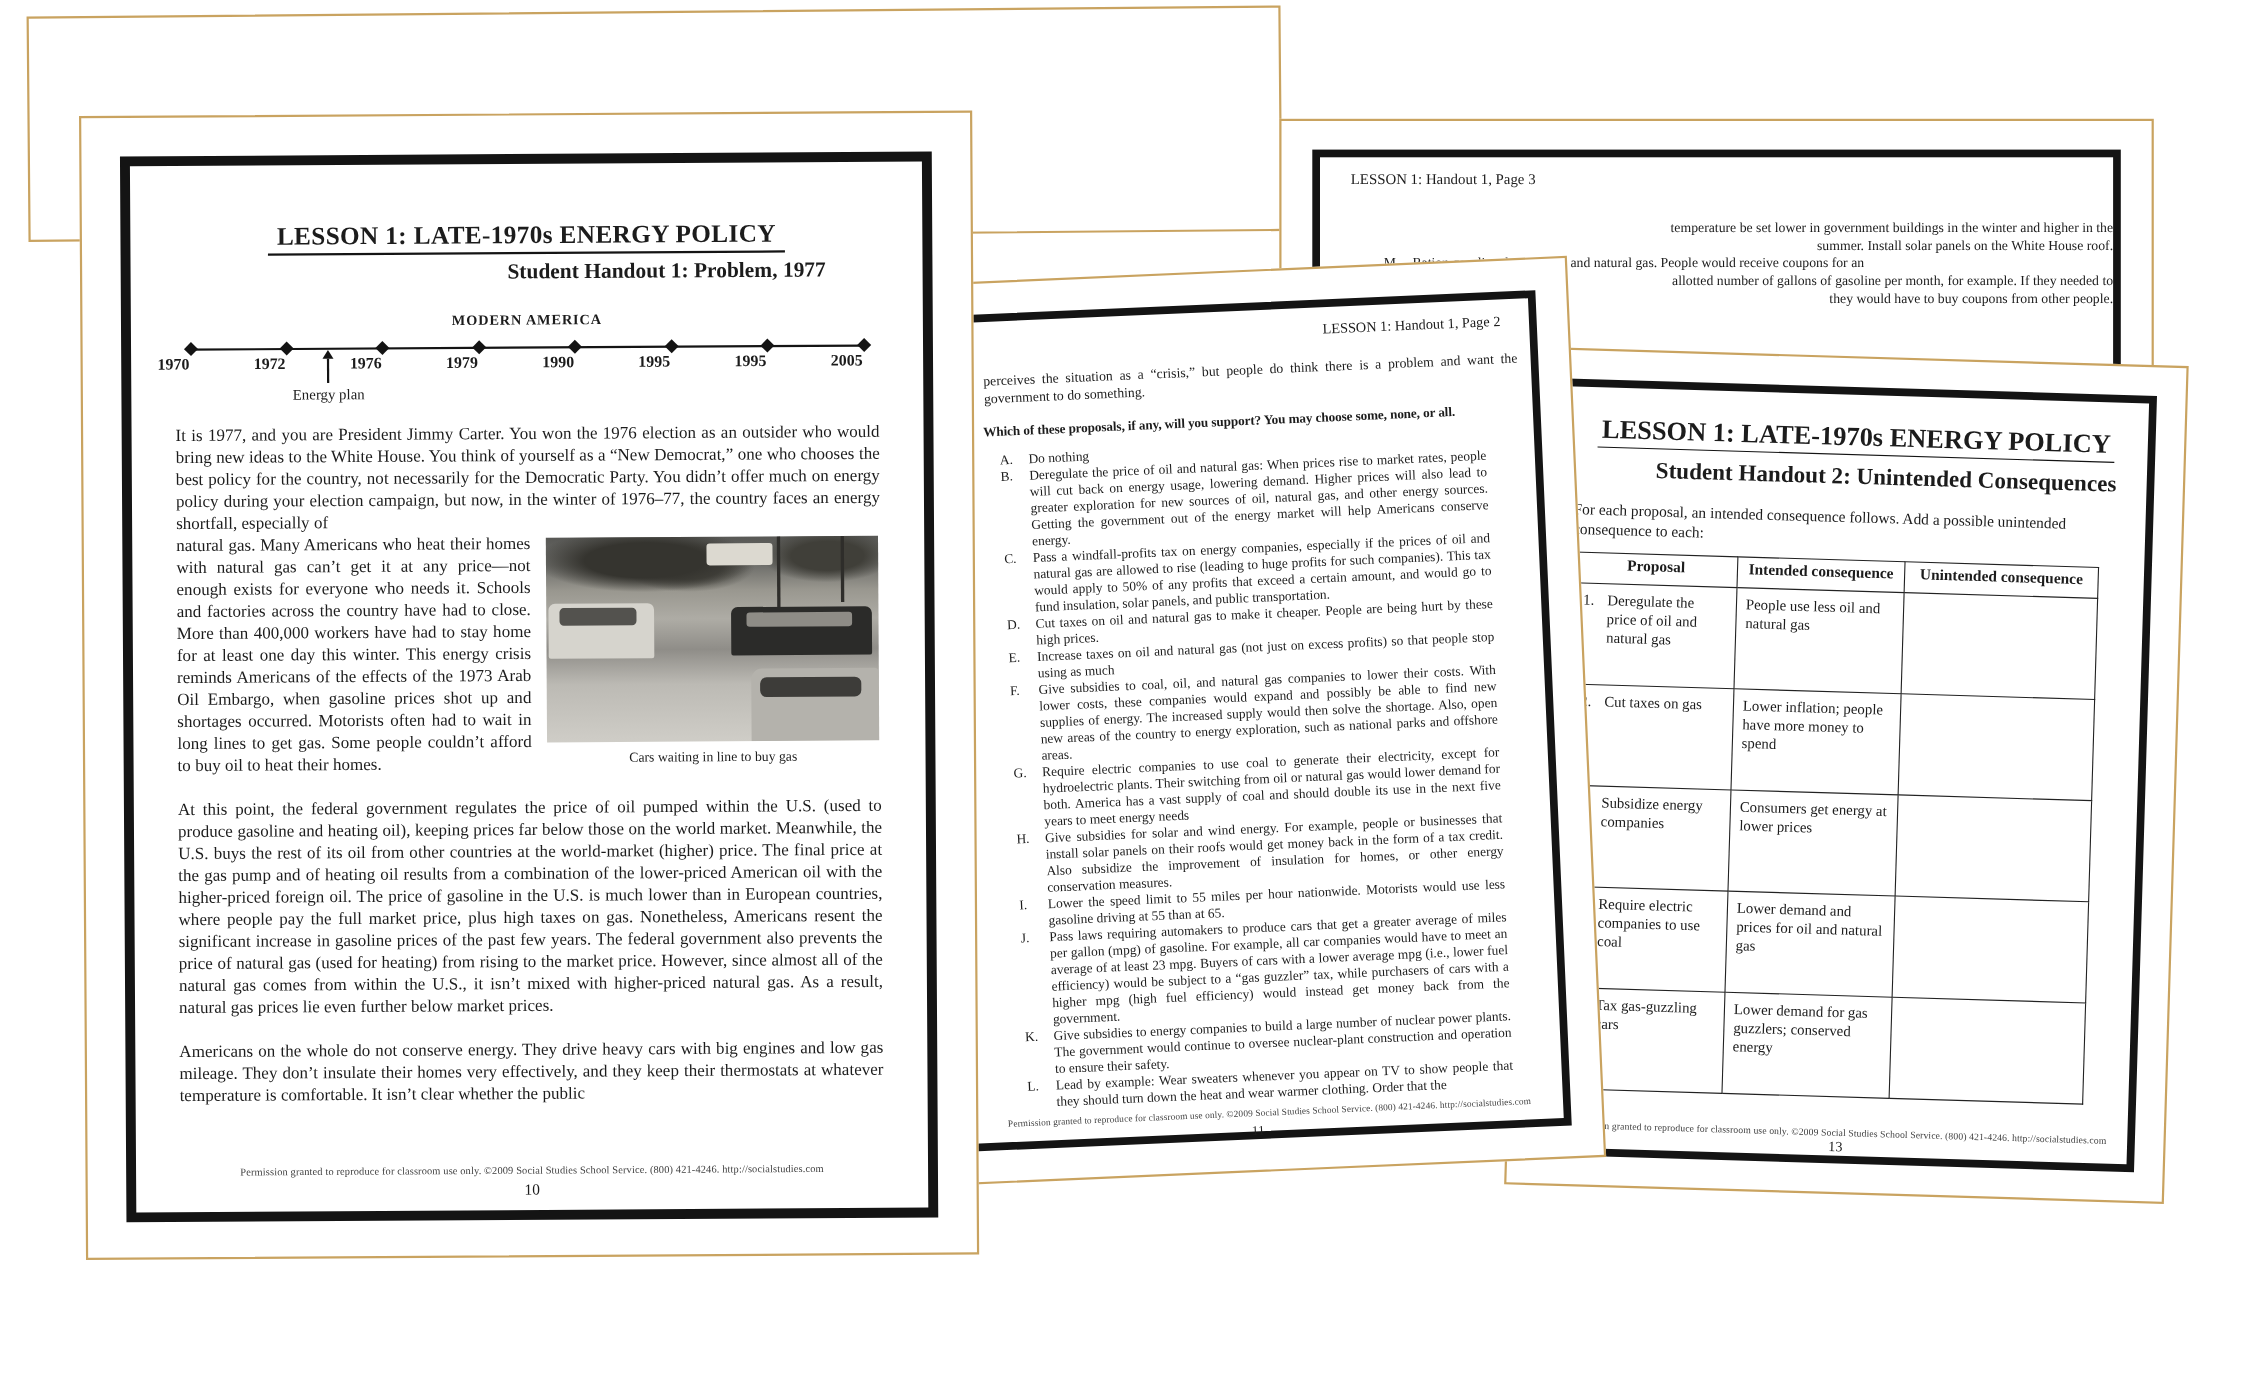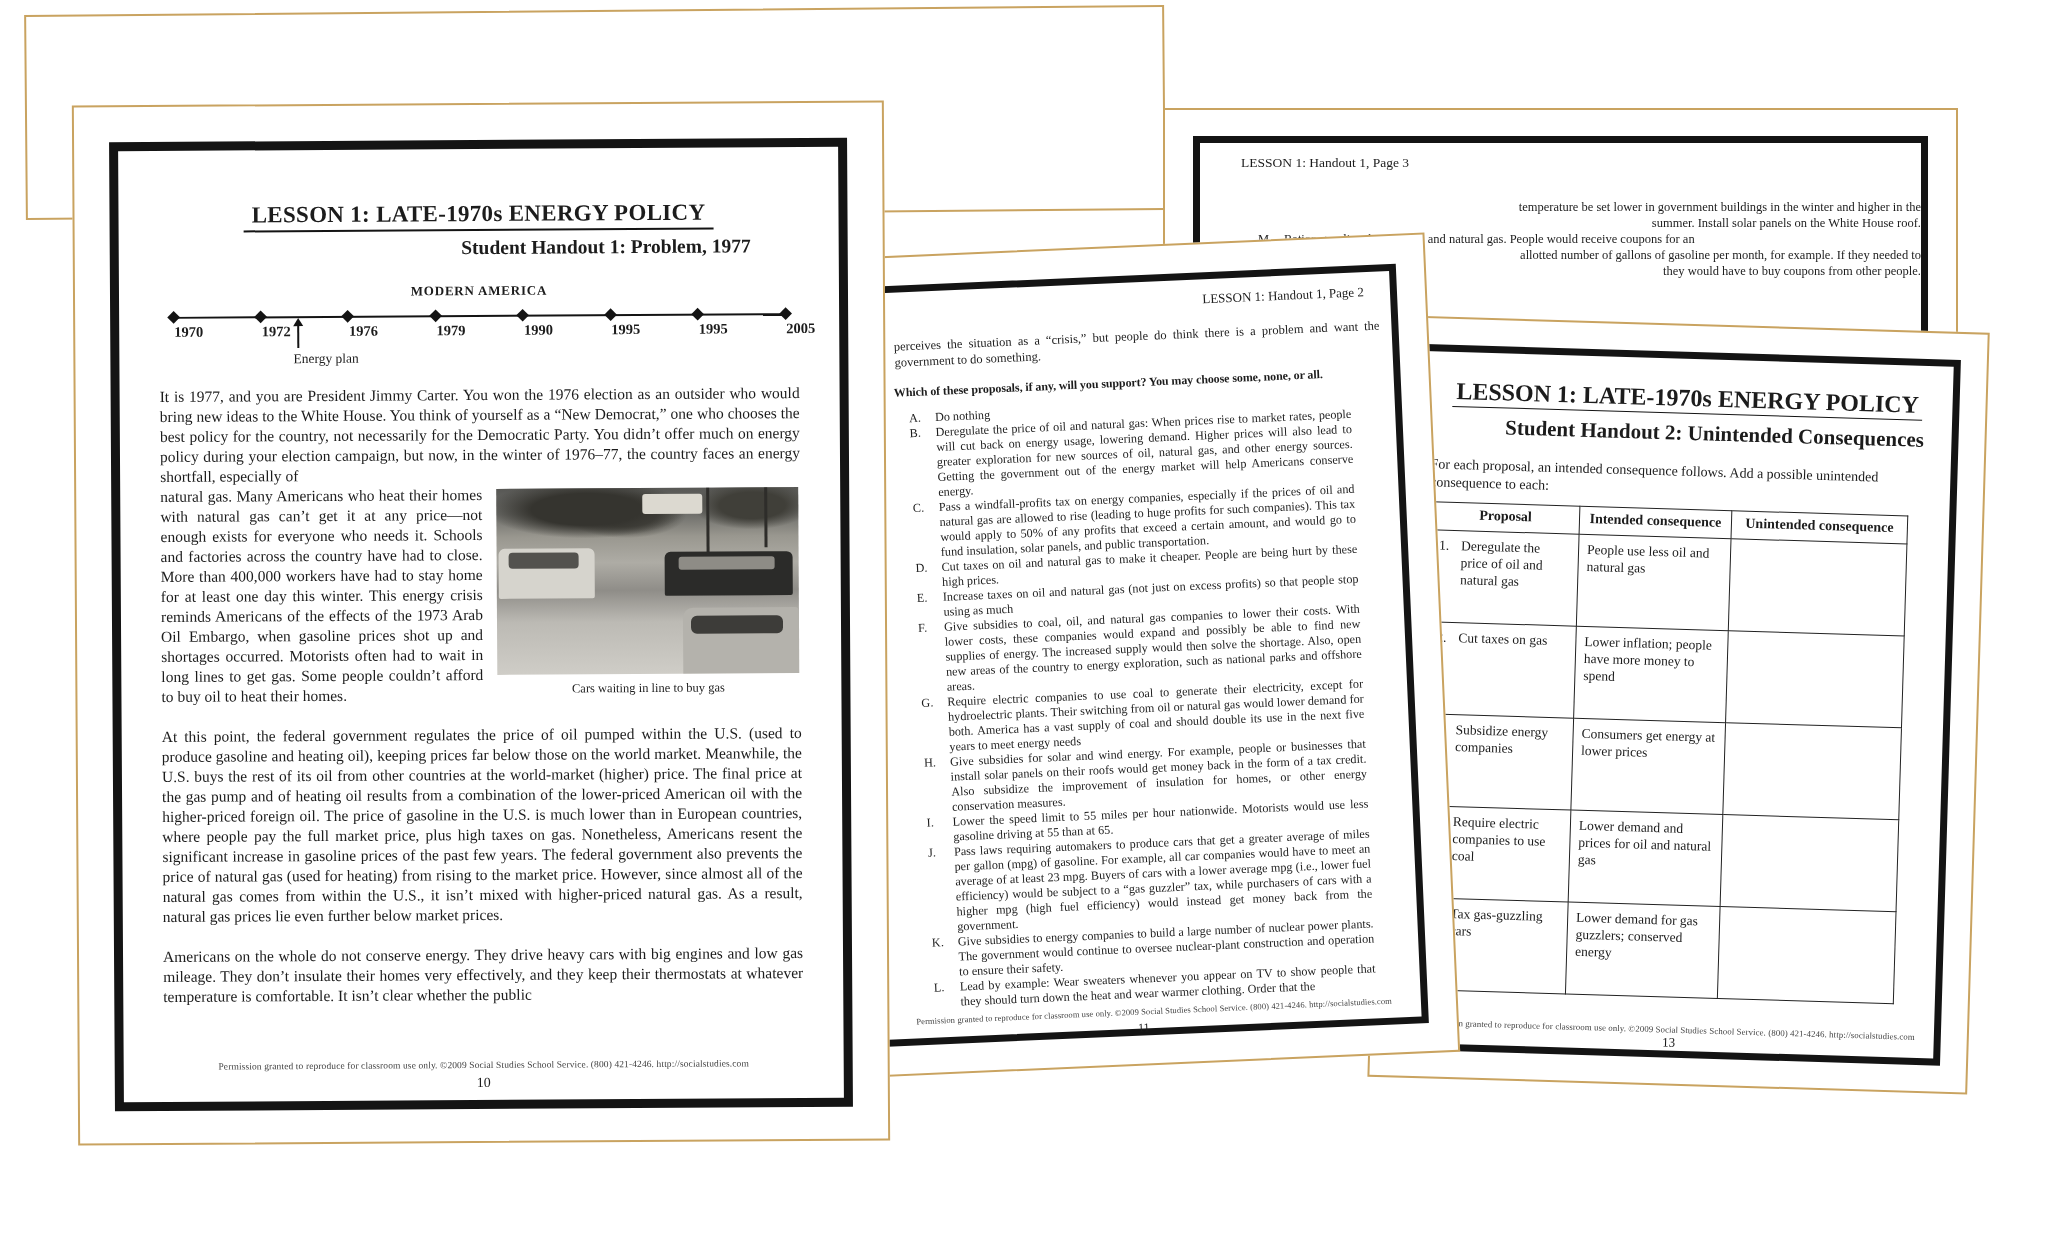--- a/index.html
+++ b/index.html
@@ -15,24 +15,24 @@
   
   .card-p1{left:75px;top:103px;width:812px;height:1040px;transform:rotate(-0.35deg);z-index:40;}
   .frame-p1{left:35px;top:35px;right:35px;bottom:32px;border-width:9px;}
   .p1-content{padding:24px 40px;}
   .p1-title{display:table;margin:28px auto 0;font-size:23px;font-weight:bold;letter-spacing:.3px;
             border-bottom:2px solid #141414;padding:0 8px 2px;}
   .p1-subtitle{font-size:19.5px;font-weight:bold;text-align:right;margin:6px 48px 0 0;}
   .p1-tl-title{text-align:center;font-size:13px;font-weight:bold;letter-spacing:.8px;margin-top:24px;}
   .timeline{position:relative;height:58px;margin:4px 14px 0;}
   .tl-line{position:absolute;left:0;right:0;top:12px;border-top:2px solid #141414;}
-  .tick{position:absolute;top:0;transform:translateX(-50%);text-align:right;width:60px;}
+  .tick{position:absolute;top:0;transform:translateX(-50%);text-align:left;width:60px;}
   .diamond{width:9px;height:9px;background:#141414;transform:rotate(45deg);margin:0 auto;position:relative;top:8px;}
   .tick-year{font-size:14.5px;font-weight:bold;position:relative;top:10px;}
-  .tl-arrow{position:absolute;left:20.5%;top:0;width:120px;margin-left:-60px;text-align:right;}
+  .tl-arrow{position:absolute;left:20.5%;top:0;width:120px;margin-left:-60px;text-align:center;}
   .arrow-head{width:0;height:0;border-left:5px solid transparent;border-right:5px solid transparent;
               border-bottom:8px solid #141414;margin:14px auto 0;}
   .arrow-stem{width:2px;height:22px;background:#141414;margin:0 auto;}
   .tl-arrow-label{font-size:13.5px;margin-top:3px;}
   .body-text{font-size:15.5px;line-height:20px;text-align:justify;}
   .p1-para1a{margin-top:24px;}
   .p1-row{display:flex;margin-top:0;}
   .p1-coltext{width:322px;flex:0 0 322px;}
   .p1-colphoto{width:302px;flex:0 0 302px;margin-left:14px;padding-top:4px;}
   .p1-para2{margin-top:20px;}
@@ -72,21 +72,21 @@
   .p2-list{margin:11px 44px 0 70px;}
   .p2-item{display:flex;font-size:12.2px;line-height:15px;}
   .p2-letter{flex:0 0 26px;}
   .p2-text{flex:1;text-align:justify;}
   .p2-footer{bottom:24px;font-size:8.5px;left:30px;right:8px;}
   .p2-num{bottom:5px;font-size:12px;}
 
   
   .card-p3{left:1163px;top:108px;width:795px;height:530px;z-index:10;overflow:hidden;}
   .frame-p3{left:28px;top:26px;right:28px;height:600px;border-width:7px;}
-  .p3-header{margin:12px 0 0 41px;font-size:13.5px;}
+  .p3-header{margin:12px 0 0 28px;font-size:13.5px;}
   .p3-body{margin:28px 0 0 58px;font-size:12.5px;line-height:16px;}
   .p3-line{white-space:nowrap;text-align:right;}
   .p3-indent{padding-left:26px;}
   .p3-mrow{display:flex;}
   .p3-mletter{flex:0 0 26px;}
 
   
   .card-p4{left:1390px;top:315px;width:600px;height:762px;transform:rotate(1.7deg);transform-origin:top left;z-index:20;}
   .frame-p4{left:26px;top:26px;right:26px;bottom:26px;border-width:7px;}
   .p4-title-wrap{position:absolute;top:26px;left:0;right:0;text-align:center;}

